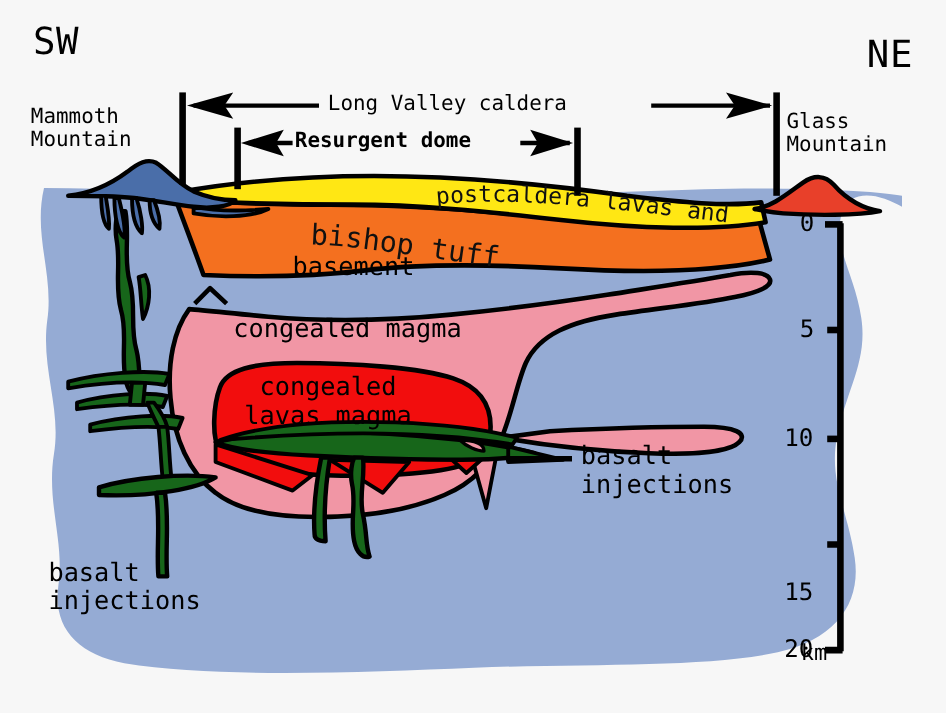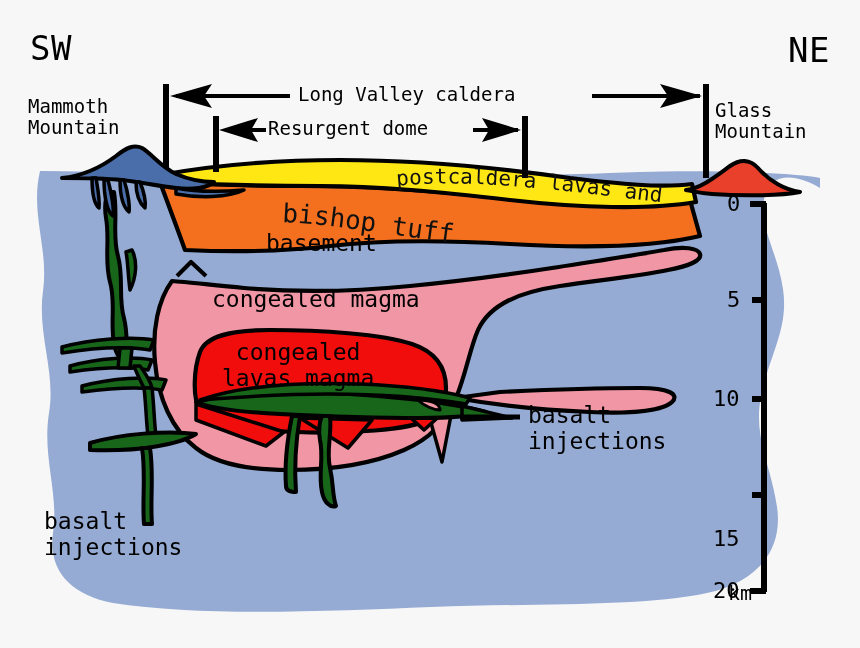--- a/index.html
+++ b/index.html
@@ -282,37 +282,37 @@
 
     <text class="lbl curve-label">
       <textPath href="#pathPostcaldera" startOffset="2">postcaldera lavas and fill</textPath>
     </text>
 
     <text class="lbl" font-size="26">
       <textPath href="#pathBishop" startOffset="0">bishop tuff</textPath>
     </text>
   </svg>
 
-  <div style="position:absolute; left:30px; top:28px;" class="lbl compass">SW</div>
+  <div style="position:absolute; left:30px; top:18px;" class="lbl compass">SW</div>
 
   <div style="position:absolute; right:30px; top:30px;" class="lbl compass">NE</div>
 
   <div style="position:absolute; left:28px; top:96px; line-height:1.12;">
     <div class="lbl peak-label">Mammoth</div>
     <div class="lbl peak-label">Mountain</div>
   </div>
 
   <div style="position:absolute; left:715px; top:100px; line-height:1.12;">
     <div class="lbl peak-label">Glass</div>
     <div class="lbl peak-label">Mountain</div>
   </div>
 
   <div style="position:absolute; left:298px; top:83px;" class="lbl span-label">Long Valley caldera</div>
 
-  <div style="position:absolute; left:268px; top:117px;" class="lbl span-label">Resurgent dome</div>
+  <div style="position:absolute; left:268px; top:117px;font-weight:bold;" class="lbl span-label">Resurgent dome</div>
 
   <div style="position:absolute; left:212px; top:286px;" class="lbl unit-label">congealed magma</div>
 
   <div style="position:absolute; left:266px; top:230px;" class="lbl unit-label">basement</div>
 
   <div style="position:absolute; left:222px; top:339px; line-height:1.14; text-align:center;">
     <div class="lbl unit-label">congealed</div>
     <div class="lbl unit-label">lavas magma</div>
   </div>
 

